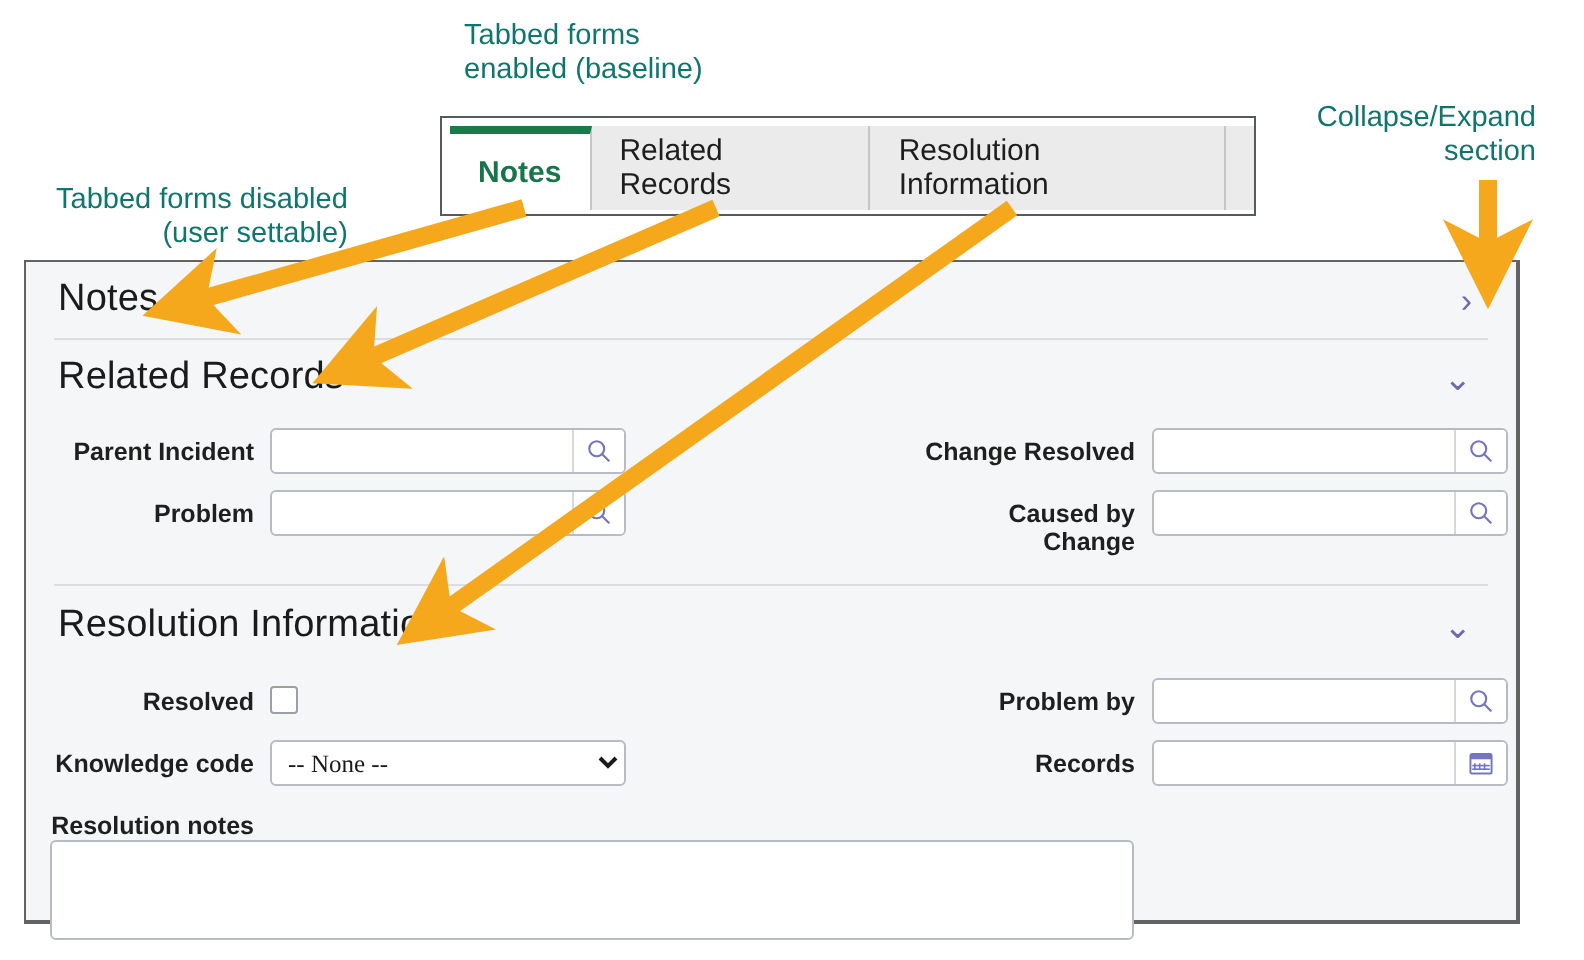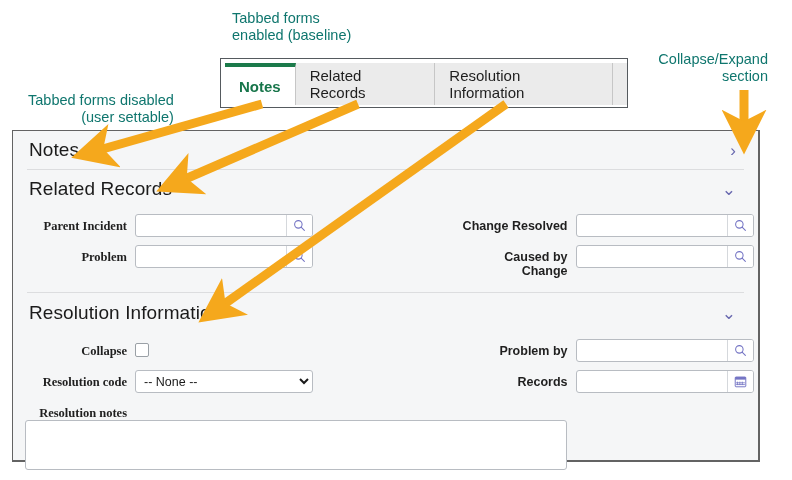--- a/index.html
+++ b/index.html
@@ -136,21 +136,21 @@
 
   .field-label {
     font-size: 12.5px;
     font-weight: 600;
     color: #1f1f1f;
     text-align: right;
     padding-top: 5px;
     box-sizing: border-box;
     line-height: 14px;
   }
-  .col-left  .field-label { width: 110px; padding-right: 8px; font-family: Liberation Serif, serif; }
+  .col-left  .field-label { width: 110px; padding-right: 8px; }
   .col-right .field-label { width: 178px; padding-right: 8px; }
 
   .ref-field {
     display: flex;
     width: 178px;
     height: 23px;
     border: 1px solid #b8bcc2;
     border-radius: 3px;
     background: #ffffff;
     box-sizing: border-box;
@@ -188,21 +188,21 @@
     box-sizing: border-box;
   }
 
   select.sel {
     width: 178px;
     height: 23px;
     border: 1px solid #b8bcc2;
     border-radius: 3px;
     background: #ffffff;
     font-size: 12.5px;
-    font-family: Liberation Sans, sans-serif;
+    font-family: Liberation Serif, serif;
     padding: 0 4px;
     color: #1a1a1a;
     box-sizing: border-box;
     cursor: pointer;
   }
 
   textarea.notes-area {
     width: 542px;
     height: 50px;
     border: 1px solid #b8bcc2;
@@ -319,40 +319,40 @@
 
   <div class="section-header" style="height:40px;">
     <div class="section-title">Resolution Information</div>
     <div class="chevron">⌄</div>
   </div>
 
   <div class="form-area">
 
     <div class="form-row">
       <div class="col col-left">
-        <div class="field-label">Collapse</div>
+        <div class="field-label">Resolved</div>
         <div class="checkbox"></div>
       </div>
       <div class="col col-right">
         <div class="field-label">Problem by</div>
         <div class="ref-field">
           <input type="text" value="" style="">
           <div class="ref-btn">
             <svg width="13" height="13" viewBox="0 0 16 16">
                 <circle cx="6.6" cy="6.6" r="4.6" fill="none" stroke="#7474c4" stroke-width="1.3"></circle>
                 <line x1="10" y1="10" x2="14" y2="14" stroke="#7474c4" stroke-width="1.3" stroke-linecap="round"></line>
               </svg>
           </div>
         </div>
       </div>
     </div>
 
     <div class="form-row">
       <div class="col col-left">
-        <div class="field-label">Resolution code</div>
+        <div class="field-label">Knowledge code</div>
         <select class="sel">
           <option>-- None --</option>
         </select>
       </div>
       <div class="col col-right">
         <div class="field-label">Records</div>
         <div class="ref-field">
           <input type="text" value="" style="">
           <div class="ref-btn">
             <svg width="13" height="13" viewBox="0 0 16 16">

